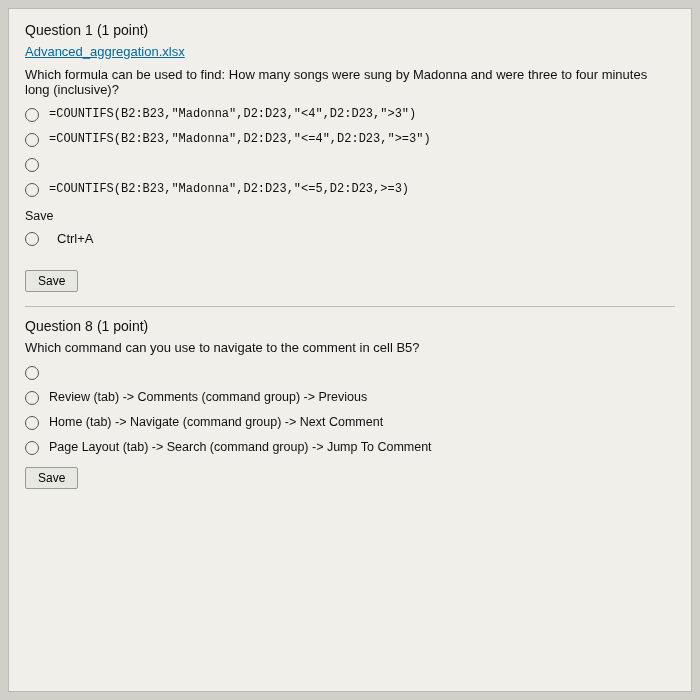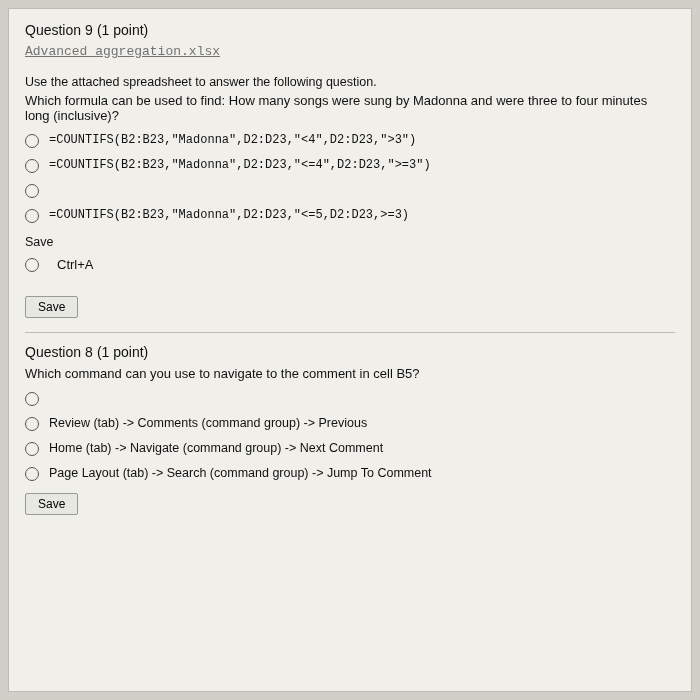--- a/index.html
+++ b/index.html
@@ -28,26 +28,25 @@
       font-weight: bold;
       margin-bottom: 6px;
     }
 
     .question-title span {
       font-weight: normal;
       font-size: 14px;
     }
 
     .file-link {
-      color: #737373;
+      color: #0369a1;
       text-decoration: underline;
       cursor: pointer;
-      margin-bottom: 16px;
+      margin-bottom: 8px;
       display: block;
-      font-family: Liberation Mono, monospace;
     }
 
     .question-text {
       margin-bottom: 4px;
       font-size: 12.5px;
     }
 
     .question-long-text {
       font-size: 13px;
       margin-bottom: 10px;
@@ -124,26 +123,25 @@
       font-size: 12px;
     }
   </style>
 </head>
 <body>
 
 <div class="page-container">
 
   <div class="q1-section">
     <div class="question-title">
-      <span>Question 9</span>
+      <span>Question 1</span>
       <span>(1 point)</span>
     </div>
 
     <a class="file-link">Advanced_aggregation.xlsx</a>
-    <div class="question-text">Use the attached spreadsheet to answer the following question.</div>
     <div class="question-long-text">Which formula can be used to find: How many songs were sung by Madonna and were three to four minutes long (inclusive)?</div>
 
     <ul class="options-list">
       <li>
         <div class="radio-btn"></div>
         <span class="mono">=COUNTIFS(B2:B23,"Madonna",D2:D23,"&lt;4",D2:D23,"&gt;3")</span>
       </li>
       <li>
         <div class="radio-btn"></div>
         <span class="mono">=COUNTIFS(B2:B23,"Madonna",D2:D23,"&lt;=4",D2:D23,"&gt;=3")</span>

